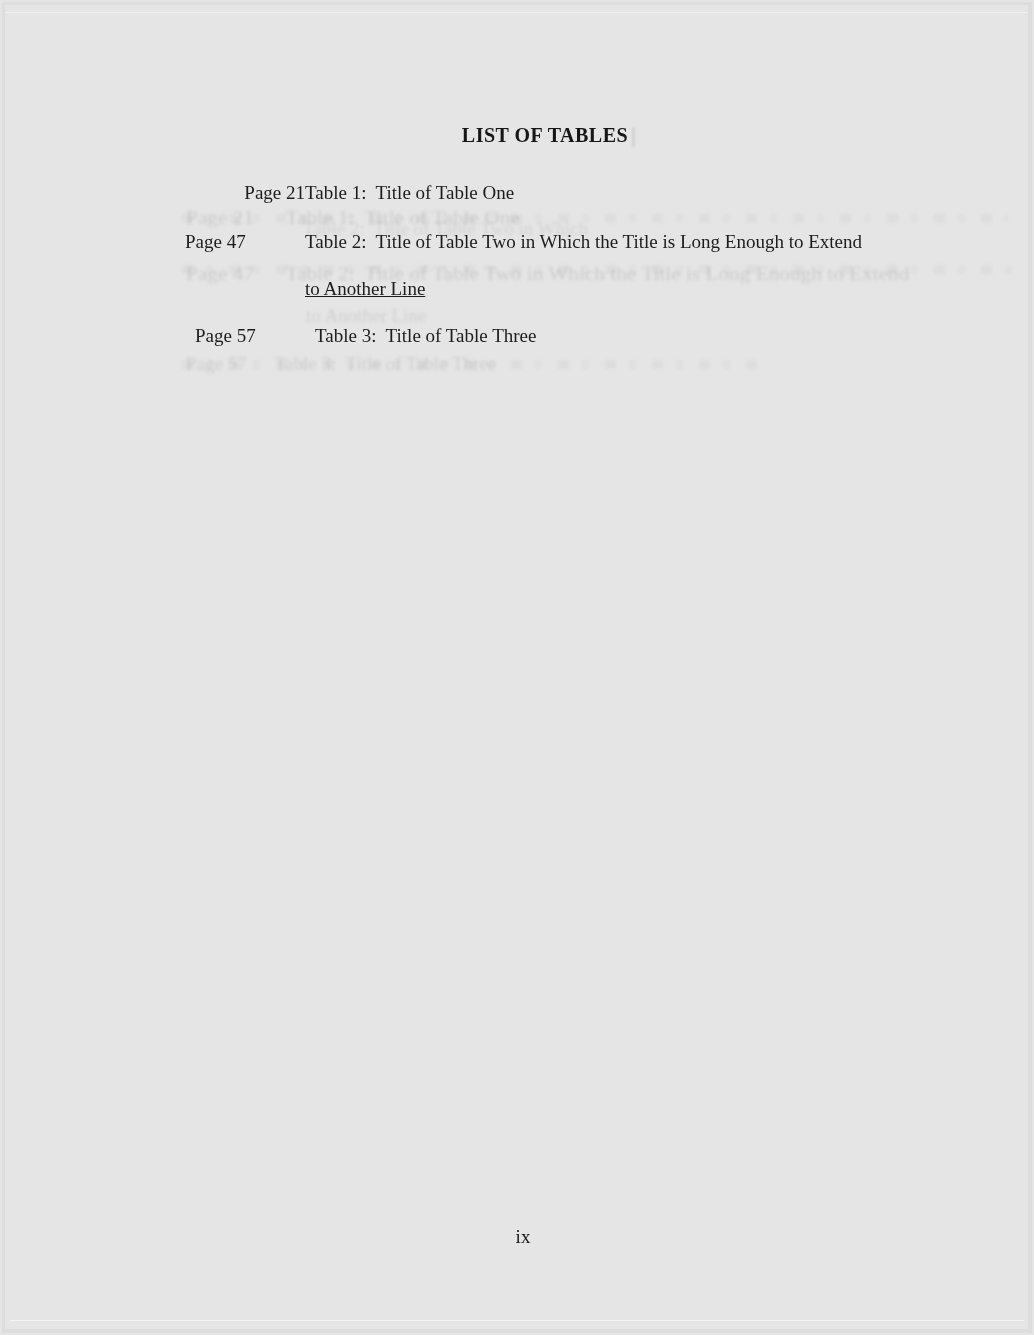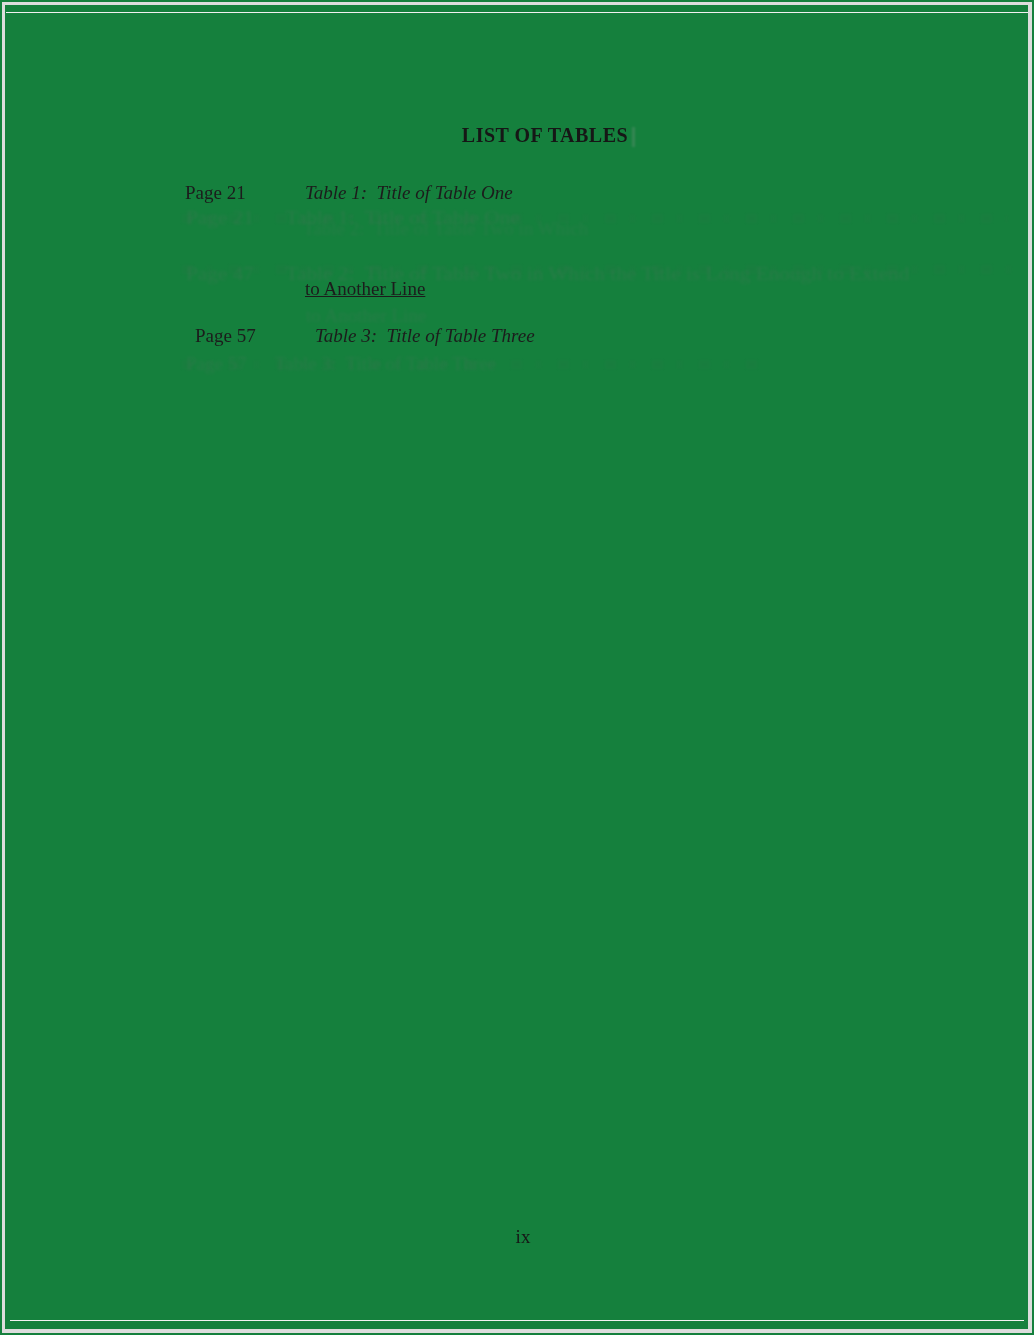--- a/index.html
+++ b/index.html
@@ -9,21 +9,21 @@
     height: 1335px;
     background: #fdfdfd;
     overflow: hidden;
     font-family: "Liberation Serif", "DejaVu Serif", serif;
   }
   .page {
     position: absolute;
     inset: 0;
     width: 1034px;
     height: 1335px;
-    background: #15803d;
+    background: #e5e5e5;
     color: #1c1c1c;
   }
   
   .frame {
     position: absolute;
     inset: 2px;
     border: 3px solid #dddddd;
     border-right-width: 4px;
     border-bottom-width: 4px;
     pointer-events: none;
@@ -61,23 +61,22 @@
     line-height: 24px;
     white-space: pre;
     color: #1c1c1c;
   }
   .entry-row .pagecol {
     width: 120px;
     flex: 0 0 120px;
   }
   .entry-row .titlecol {
     white-space: pre;
-    font-style: italic;
   }
-  .row-1 { top: 181px; }
+  .row-1 { top: 181px; text-align: right; }
   .row-2 { top: 230px; }
   .row-2-cont { top: 277px; left: 305px; }
   .row-3 { top: 324px; margin-left: 10px; }
 
   .cont-line {
     position: absolute;
     font-size: 19px;
     line-height: 24px;
     white-space: pre;
     color: #1c1c1c;
@@ -153,20 +152,24 @@
   <div class="entry-row row-1">
     <span class="pagecol">Page 21</span>
     <span class="titlecol">Table 1:  Title of Table One</span>
   </div>
 
   <div class="ghost ghost-1 wide">Page 21      Table 1:  Title of Table One</div>
   <div class="noise noise-1"></div>
 
   <div class="ghost ghost-2">Table 2:  Title of Table Two in Which</div>
 
+  <div class="entry-row row-2">
+    <span class="pagecol">Page 47</span>
+    <span class="titlecol">Table 2:  Title of Table Two in Which the Title is Long Enough to Extend</span>
+  </div>
 
   <div class="ghost ghost-3 wide">Page 47      Table 2:  Title of Table Two in Which the Title is Long Enough to Extend</div>
   <div class="noise noise-2"></div>
 
   <div class="cont-line row-2-cont">to Another Line</div>
 
   <div class="ghost ghost-4">to Another Line</div>
 
   <div class="entry-row row-3">
     <span class="pagecol">Page 57</span>

